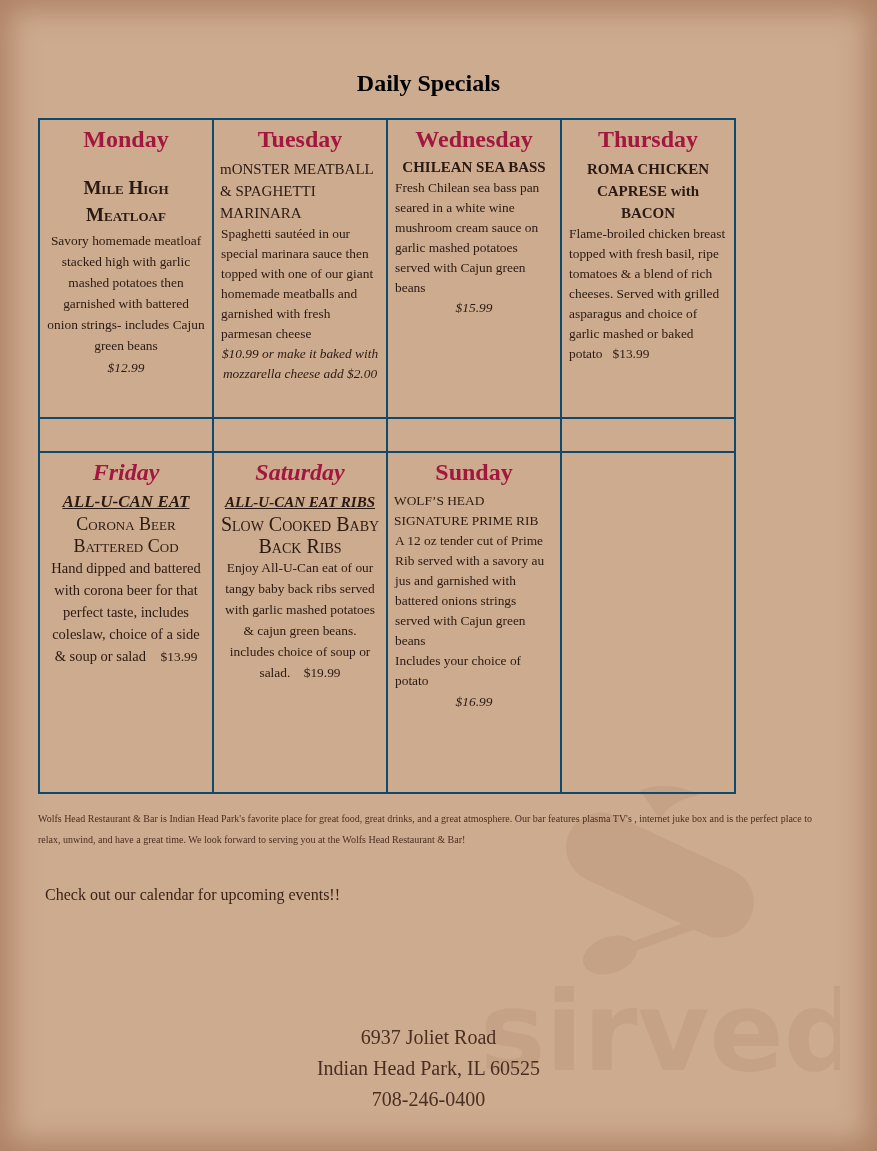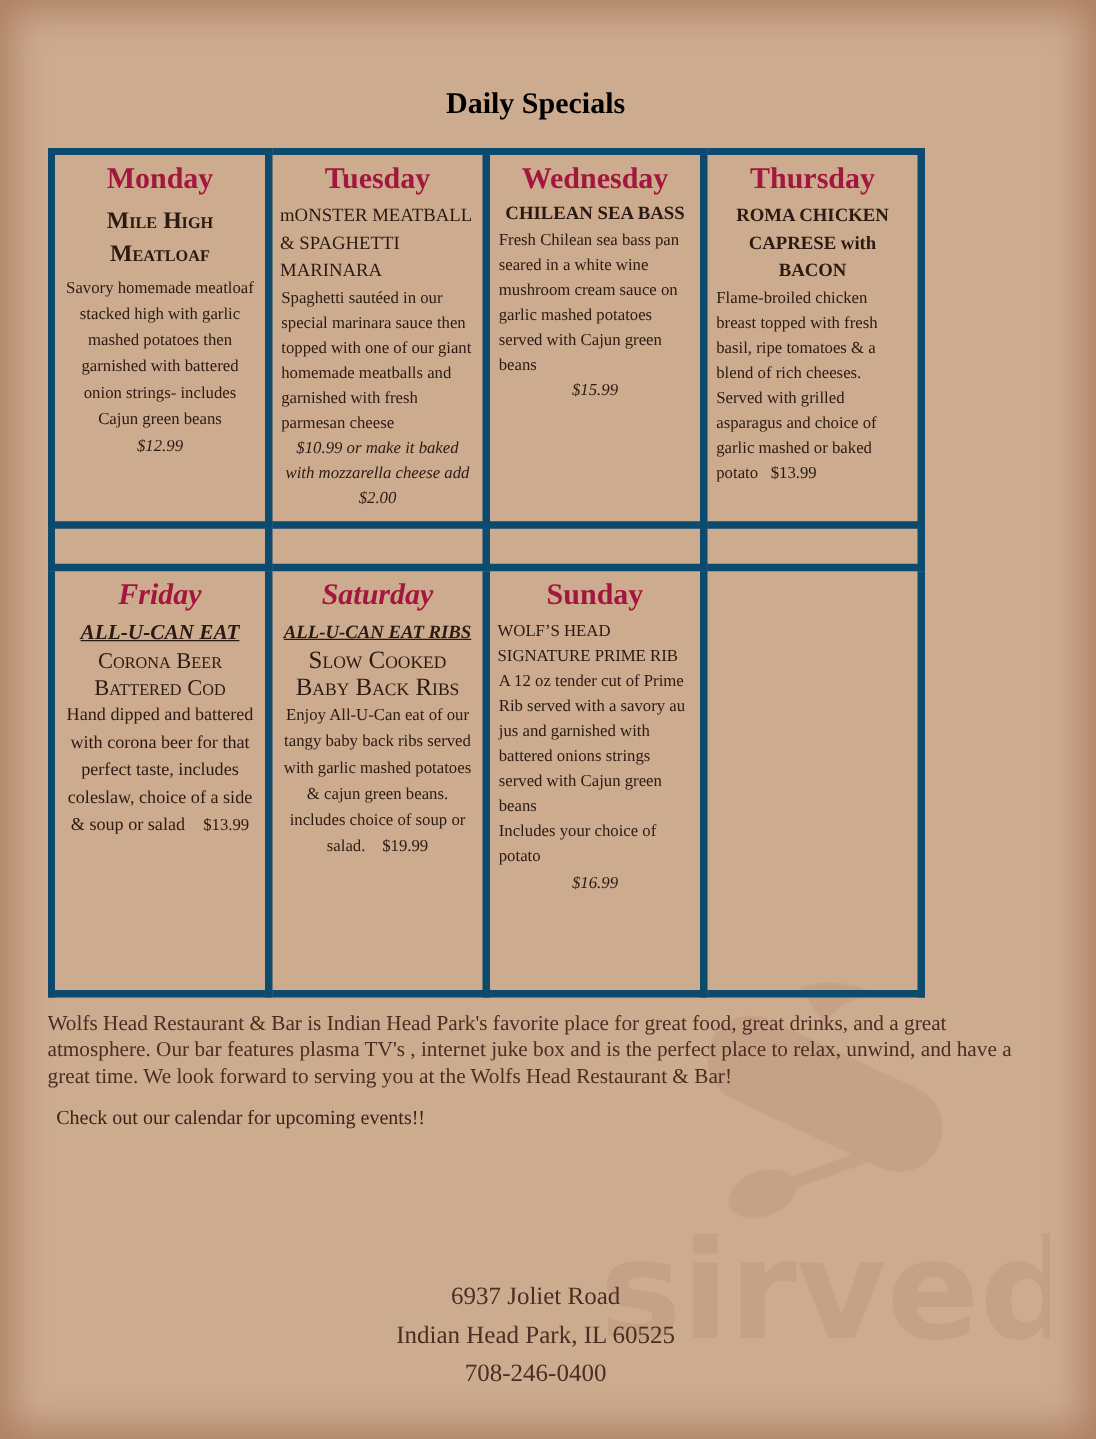--- a/index.html
+++ b/index.html
@@ -22,21 +22,21 @@
   .page-title {
     position: absolute; left: 0; width: 857px; top: 70px;
     text-align: center; font-size: 24px; font-weight: bold;
     color: #000000; z-index: 2;
   }
   table.specials {
     position: absolute; left: 38px; top: 118px;
     border-collapse: collapse; z-index: 2;
   }
   table.specials td {
-    border: 6px solid #0c4a6e; width: 174px; vertical-align: top;
+    border: 2px solid #0c4a6e; width: 174px; vertical-align: top;
     padding: 0; box-sizing: border-box;
   }
   tr.row1 td { height: 299px; }
   tr.spacer td { height: 34px; }
   tr.row2 td { height: 341px; }
   .day {
     text-align: center; font-size: 24px; font-weight: bold;
     color: #a3173e; margin-top: 4px; line-height: 30px;
   }
   .day.italic { font-style: italic; }
@@ -45,21 +45,21 @@
   .dish.bold { font-weight: bold; }
   .dish.smallcaps { font-variant: small-caps; font-size: 19px; line-height: 27px; }
   .dish-small { font-size: 15px; line-height: 22px; }
   .under { text-decoration: underline; font-style: italic; font-weight: bold; }
   .desc { font-size: 13.4px; line-height: 20px; padding: 0 7px; }
   .desc.center { text-align: center; }
   .desc.big { font-size: 14.5px; line-height: 22px; }
   .price { font-style: italic; font-size: 13.4px; line-height: 20px; text-align: center; }
   .about {
     position: absolute; left: 38px; top: 808px; width: 790px;
-    font-size: 17px; line-height: 21px; color: #4a2e22; z-index: 2;
+    font-size: 10px; line-height: 21px; color: #4a2e22; z-index: 2;
   }
   .cta {
     position: absolute; left: 45px; top: 886px;
     font-size: 16px; color: #3a2418; z-index: 2;
   }
   .address {
     position: absolute; left: 0; width: 857px; top: 1022px;
     text-align: center; font-size: 20px; line-height: 31px; color: #4a2e22; z-index: 2;
   }
   .address div { margin: 0; }
@@ -79,21 +79,21 @@
   </g>
 </svg>
 
 <div class="page-title">Daily Specials</div>
 
 <table class="specials">
   <tbody>
       <tr class="row1">
     <td>
       <div class="day">Monday</div>
-      <div class="dish center bold smallcaps" style="margin-top:5px;">Mile High Meatloaf</div>
+      <div class="dish center bold smallcaps" style="margin-top:20px;">Mile High Meatloaf</div>
       <div class="desc center" style="margin-top:2px; line-height:21px;">Savory homemade meatloaf stacked high with garlic mashed potatoes then garnished with battered onion strings- includes Cajun green beans</div>
       <div class="price" style="margin-top:2px;">$12.99</div>
     </td>
     <td>
       <div class="day">Tuesday</div>
       <div class="dish dish-small" style="margin-top:4px;">mONSTER MEATBALL &amp; SPAGHETTI MARINARA</div>
       <div class="desc">Spaghetti sautéed in our special marinara sauce then topped with one of our giant homemade meatballs and garnished with fresh parmesan cheese</div>
       <div class="price" style="padding:0 6px;">$10.99 or make it baked with mozzarella cheese add $2.00</div>
     </td>
     <td>

